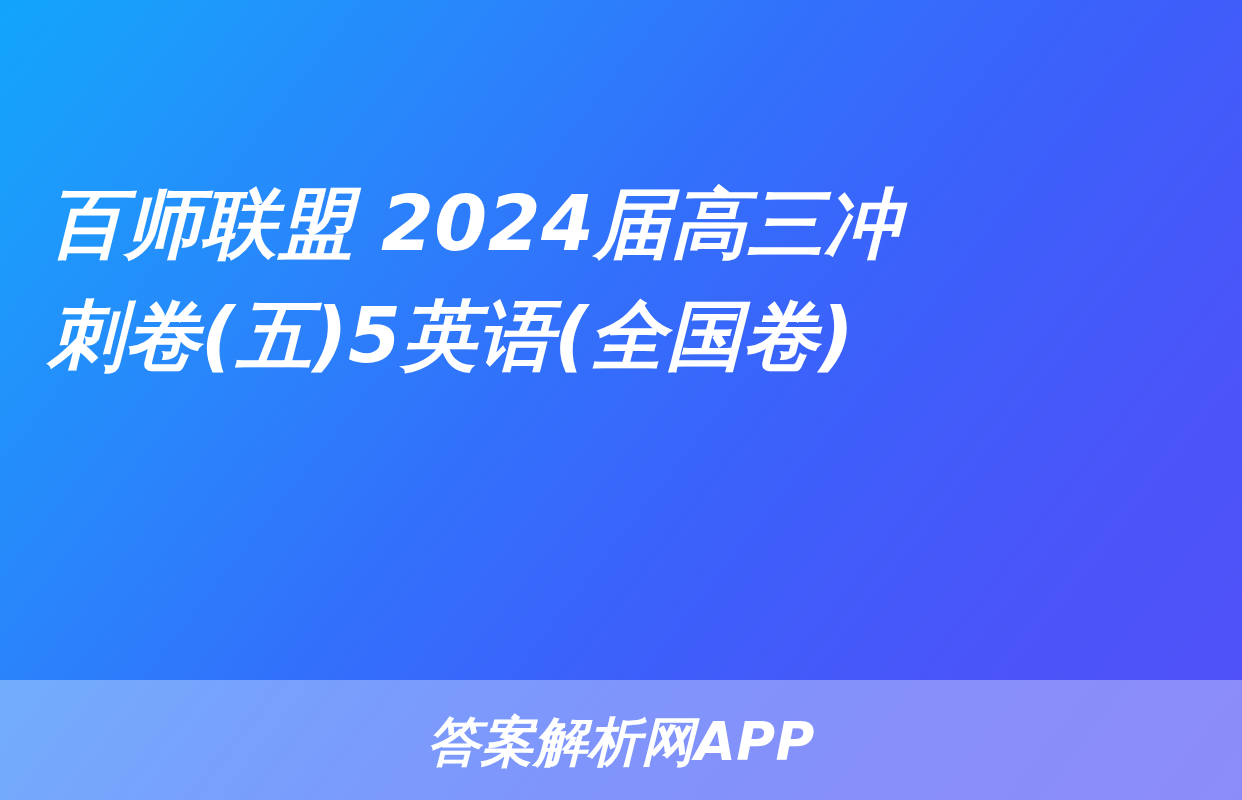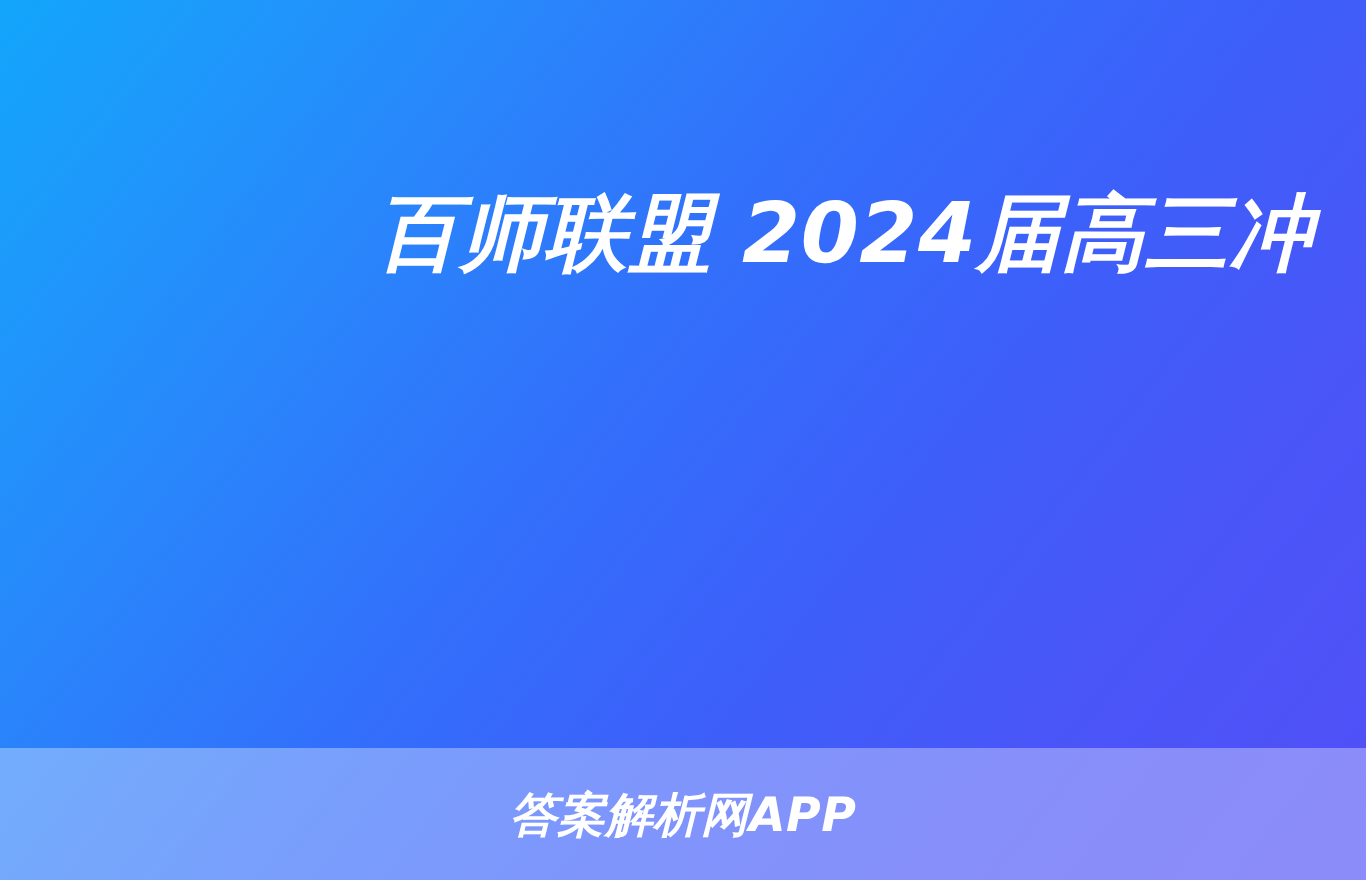--- a/index.html
+++ b/index.html
@@ -24,24 +24,24 @@
         #5150f7 100%);
     font-family: "DejaVu Sans", "Liberation Sans", sans-serif;
     -webkit-font-smoothing: antialiased;
   }
 
   
   #title-block {
     position: absolute;
     left: 0;
     right: 0;
-    top: 156px;
+    top: 168px;
     padding: 0 48px;
     box-sizing: border-box;
-    text-align: right;
+    text-align: left;
   }
 
   .title-line {
     display: block;
     color: #ffffff;
     font-size: 76px;
     line-height: 112px;
     font-weight: 700;
     font-style: italic;
     letter-spacing: 0.5px;
@@ -56,35 +56,36 @@
     bottom: 0;
     height: 120px;
     background: rgba(255, 255, 255, 0.34);
     display: flex;
     align-items: center;
     justify-content: center;
   }
 
   #watermark-text {
     color: #ffffff;
-    font-size: 43px;
+    font-size: 53px;
     font-weight: 700;
     font-style: italic;
     line-height: 1;
     letter-spacing: 0.5px;
     white-space: nowrap;
     margin-top: 2px;
   }
 </style>
 </head>
 <body>
 
 <div id="banner">
 
   <div id="title-block">
     <span class="title-line">百师联盟 2024届高三冲</span>
+    <span class="title-line">刺卷(五)5英语(全国卷)</span>
   </div>
 
   <div id="watermark-band">
     <span id="watermark-text">答案解析网APP</span>
   </div>
 
 </div>
 
 </body></html>

